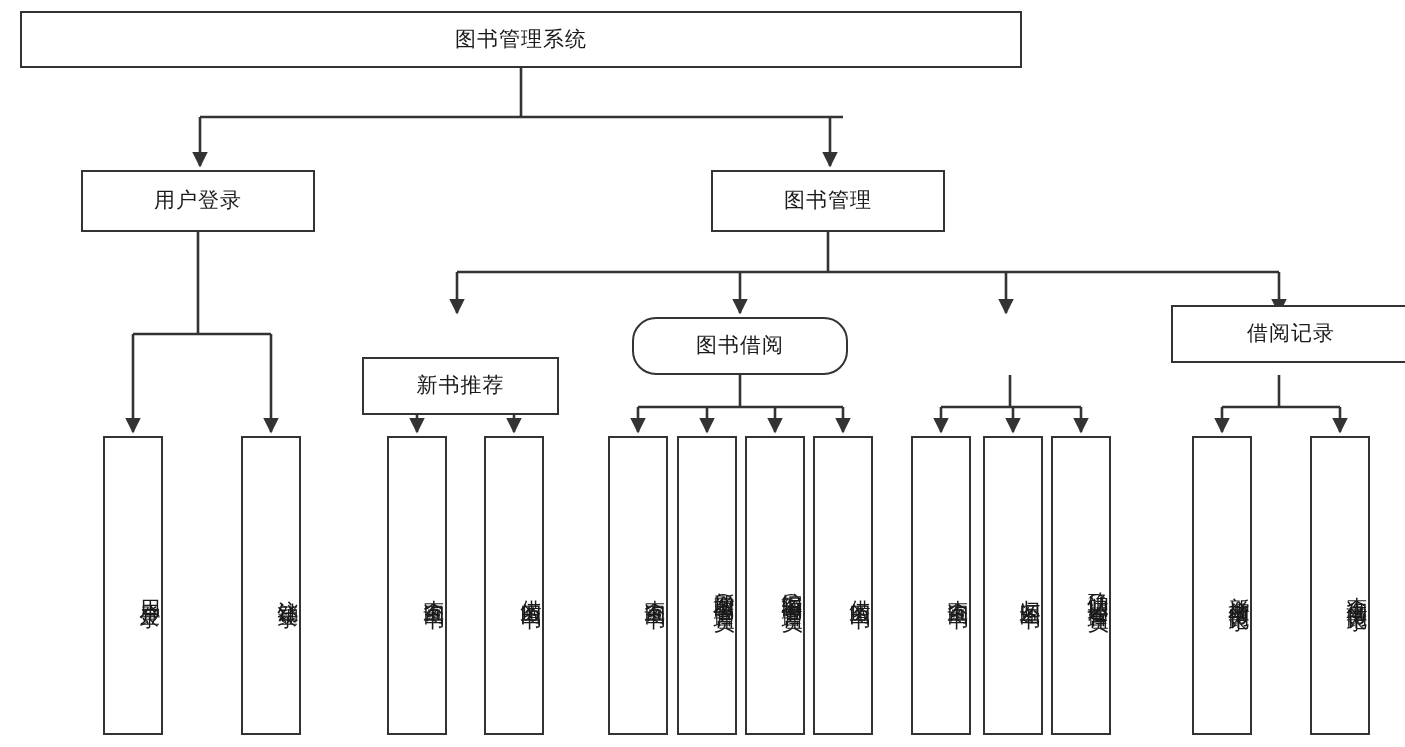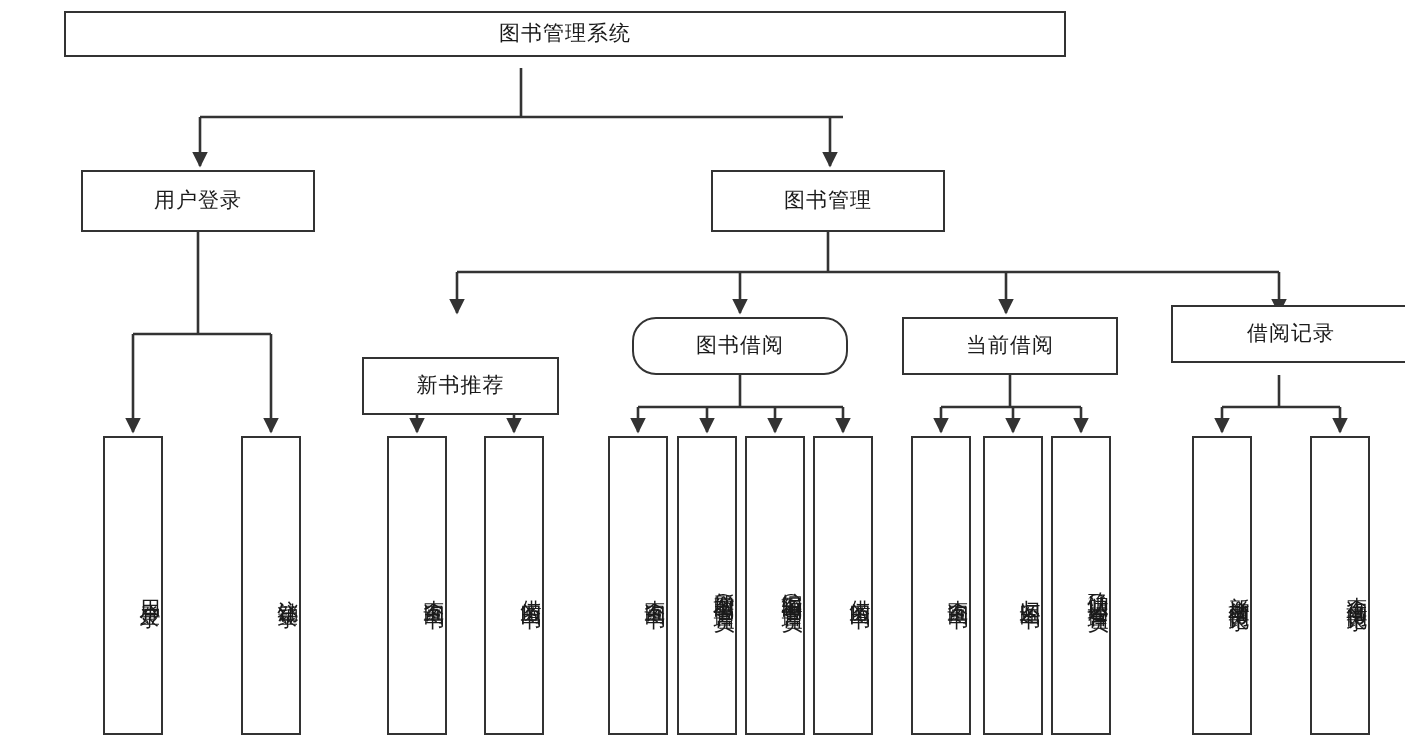--- a/index.html
+++ b/index.html
@@ -116,39 +116,36 @@
       <path d="M 1013 407 L 1013 432" marker-end="url(#arrow)"></path>
       <path d="M 1081 407 L 1081 432" marker-end="url(#arrow)"></path>
 
       <path d="M 1279 375 L 1279 407"></path>
       <path d="M 1222 407 L 1340 407"></path>
       <path d="M 1222 407 L 1222 432" marker-end="url(#arrow)"></path>
       <path d="M 1340 407 L 1340 432" marker-end="url(#arrow)"></path>
     </g>
   </svg>
 
-  <div class="node h" id="n-root" style="left: 20px; top: 11px; width: 1002px; height: 46px; border-color: rgb(51, 51, 51); color: rgb(26, 26, 26); margin-left: 44px;">
+  <div class="node h" id="n-root" style="left: 20px; top: 11px; width: 1002px; height: 57px; border-color: rgb(51, 51, 51); color: rgb(26, 26, 26);">
     <span class="label">图书管理系统</span>
   </div>
 
   <div class="node h" id="n-l2-0" style="left: 81px; top: 170px; width: 234px; height: 62px; border-color: rgb(51, 51, 51); color: rgb(26, 26, 26);">
     <span class="label">用户登录</span>
   </div>
   <div class="node h" id="n-l2-1" style="left: 711px; top: 170px; width: 234px; height: 62px; border-color: rgb(51, 51, 51); color: rgb(26, 26, 26);">
     <span class="label">图书管理</span>
   </div>
 
   <div class="node h" id="n-l3-0" style="left: 362px; top: 317px; width: 197px; height: 58px; border-color: rgb(51, 51, 51); color: rgb(26, 26, 26); margin-top: 40px;">
     <span class="label">新书推荐</span>
   </div>
   <div class="node h" id="n-l3-1" style="left: 632px; top: 317px; width: 216px; height: 58px; border-color: rgb(51, 51, 51); color: rgb(26, 26, 26); border-radius: 24px;">
     <span class="label">图书借阅</span>
-  </div>
-  <div class="node h" id="n-l3-2" style="left: 902px; top: 317px; width: 216px; height: 58px; border-color: rgb(51, 51, 51); color: rgb(26, 26, 26);">
-    <span class="label">当前借阅</span>
   </div>
   <div class="node h" id="n-l3-3" style="left: 1171px; top: 305px; width: 240px; height: 58px; border-color: rgb(51, 51, 51); color: rgb(26, 26, 26);">
     <span class="label">借阅记录</span>
   </div>
 
   <div class="node v" id="n-lf-0" style="left: 103px; top: 436px; width: 60px; height: 299px; border-color: rgb(51, 51, 51); color: rgb(26, 26, 26);">
     <span class="label">用户登录</span>
   </div>
   <div class="node v" id="n-lf-1" style="left: 241px; top: 436px; width: 60px; height: 299px; border-color: rgb(51, 51, 51); color: rgb(26, 26, 26);">
     <span class="label">注销登录</span>

